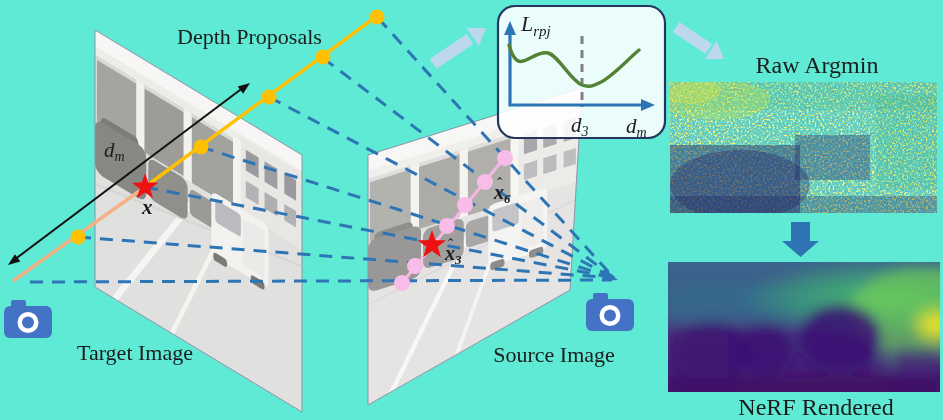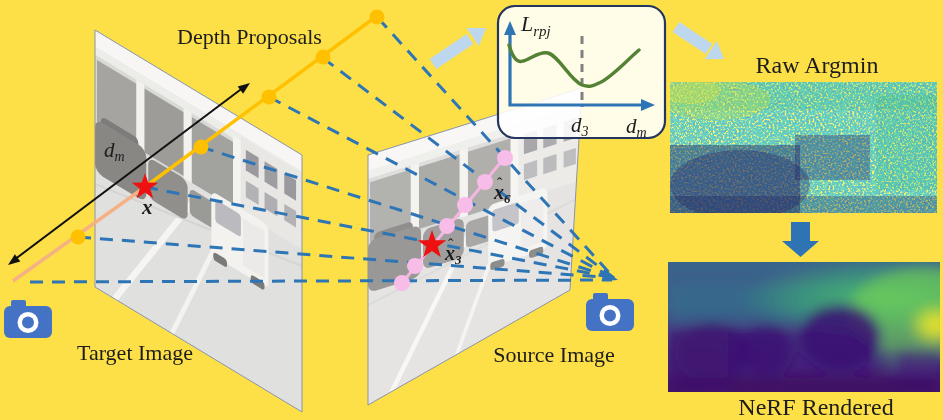--- a/index.html
+++ b/index.html
@@ -1,16 +1,16 @@
 <!DOCTYPE html>
 <html><head>
 <meta charset="utf-8">
 <style>
   html,body{margin:0;padding:0;background:#ffffff;}
-  .canvas{position:relative;width:943px;height:420px;background:#fde047;overflow:hidden;
+  .canvas{position:relative;width:943px;height:420px;background:#5eead4;overflow:hidden;
           font-family:"Liberation Serif", serif;}
   svg{display:block;}
   text{fill:#1c1c1c;}
   .serif{font-family:"Liberation Serif", serif;}
   .mi{font-family:"Liberation Serif", serif;font-style:italic;}
   .mb{font-family:"Liberation Serif", serif;font-style:italic;font-weight:bold;}
 </style>
 </head>
 <body>
 

